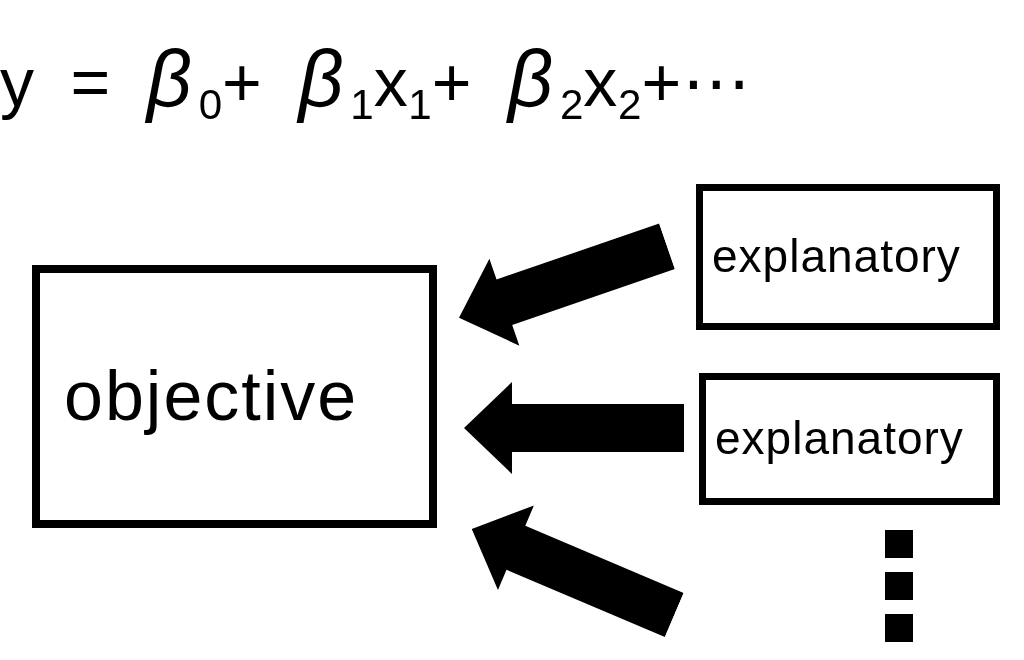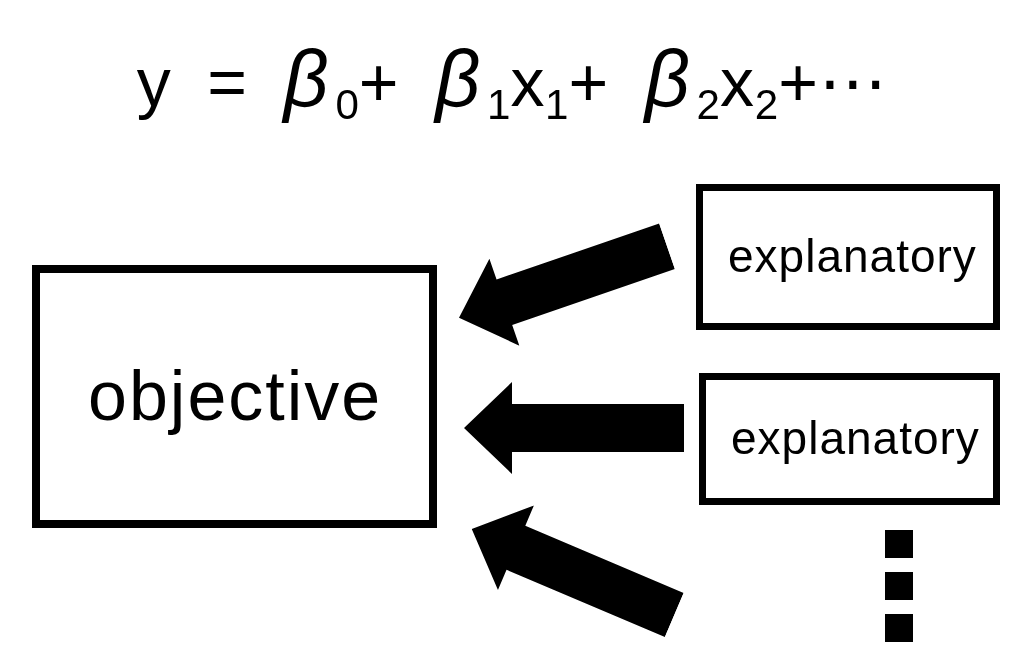--- a/index.html
+++ b/index.html
@@ -10,23 +10,23 @@
     background: var(--background, #ffffff);
     color: var(--ink, #000000);
     font-family: "Liberation Sans", "DejaVu Sans", sans-serif;
     overflow: hidden;
   }
 
   
   .formula {
     position: absolute;
     top: 22px;
-    left: 10px;
+    left: 0;
     width: 1004px;
-    text-align: center;
+    text-align: left;
     font-size: 68px;
     line-height: 1.45;
     white-space: pre;
     word-spacing: 0.24em;
     letter-spacing: 0.01em;
   }
   .f-tok { display: inline; }
   .f-beta {
     font-style: italic;
     font-size: 1.16em;
@@ -51,28 +51,28 @@
   }
   .box .line { display: block; }
   .box-objective {
     left: 32px;
     top: 265px;
     width: 405px;
     height: 263px;
     font-size: 70px;
     line-height: 1.26;
     letter-spacing: 2px;
-    padding-left: 48px;
+    padding-left: 24px;
   }
   .box-x {
     border-width: 7px;
     font-size: 46px;
     line-height: 1.16;
     letter-spacing: 1px;
-    padding-left: 25px;
+    padding-left: 9px;
   }
   .box-x1 { left: 696px; top: 184px; width: 304px; height: 146px; }
   .box-x2 { left: 699px; top: 373px; width: 301px; height: 132px; }
 
   
   .arrow {
     position: absolute;
     width: 220px;
     height: 92px;
     transform-origin: 50% 50%;

